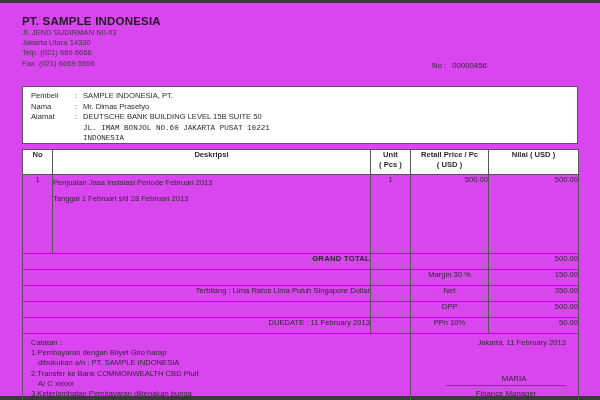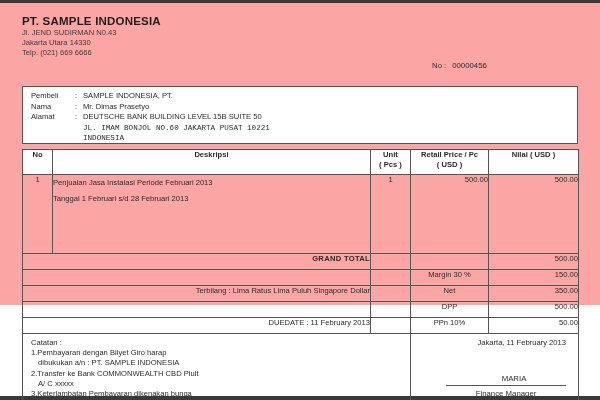--- a/index.html
+++ b/index.html
@@ -24,22 +24,22 @@
     background: #3a3a3a;
   }
   .scan-bar.top { top: 0; height: 3px; }
   .scan-bar.bottom { bottom: 0; height: 4px; }
 
   .page {
     position: absolute;
     top: 3px;
     left: 0;
     width: 600px;
-    height: 302px;
-    background: #fca5a5;
+    height: 393px;
+    background: #d946ef;
     box-sizing: border-box;
   }
 
   
   .header {
     position: absolute;
     top: 12px;
     left: 22px;
     width: 556px;
     height: 62px;
@@ -253,20 +253,21 @@
 
 <div class="page">
 
   <div class="header">
 
     <div class="company-block">
       <div class="company-name">PT. SAMPLE INDONESIA</div>
       <div class="company-line">Jl. JEND SUDIRMAN N0.43</div>
       <div class="company-line">Jakarta Utara 14330</div>
       <div class="company-line">Telp. (021) 669 6666</div>
+      <div class="company-line">Fax. (021) 6669 5566</div>
     </div>
 
 
   </div>
 
   <div class="invoice-no">
     <span class="no-label">No</span><span class="no-sep">:</span><span>00000456</span>
   </div>
 
   <div class="buyer-box">

